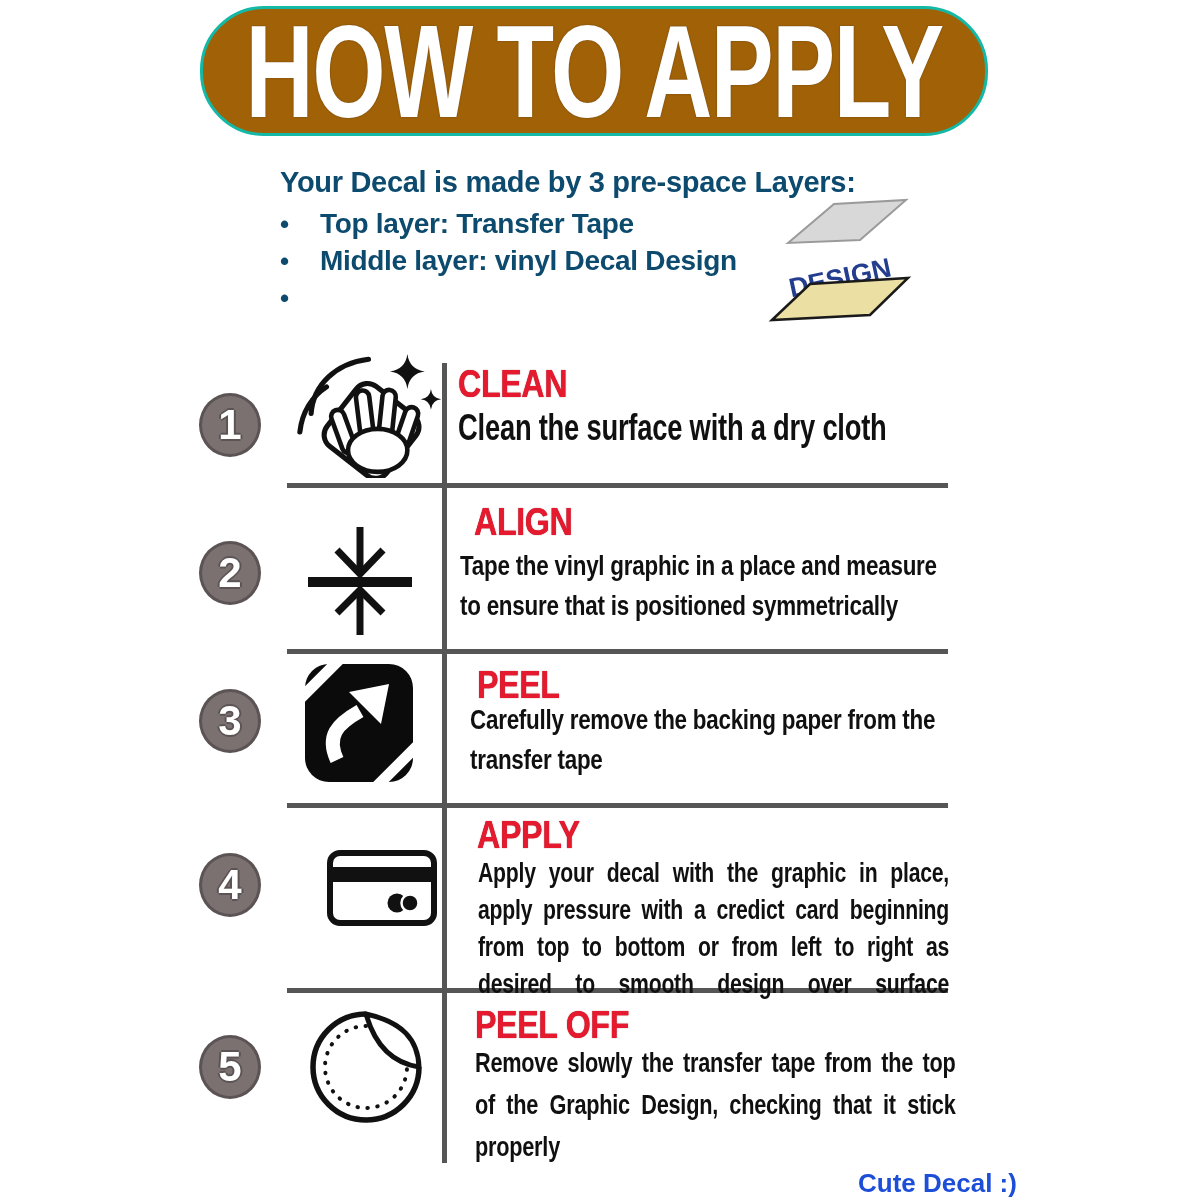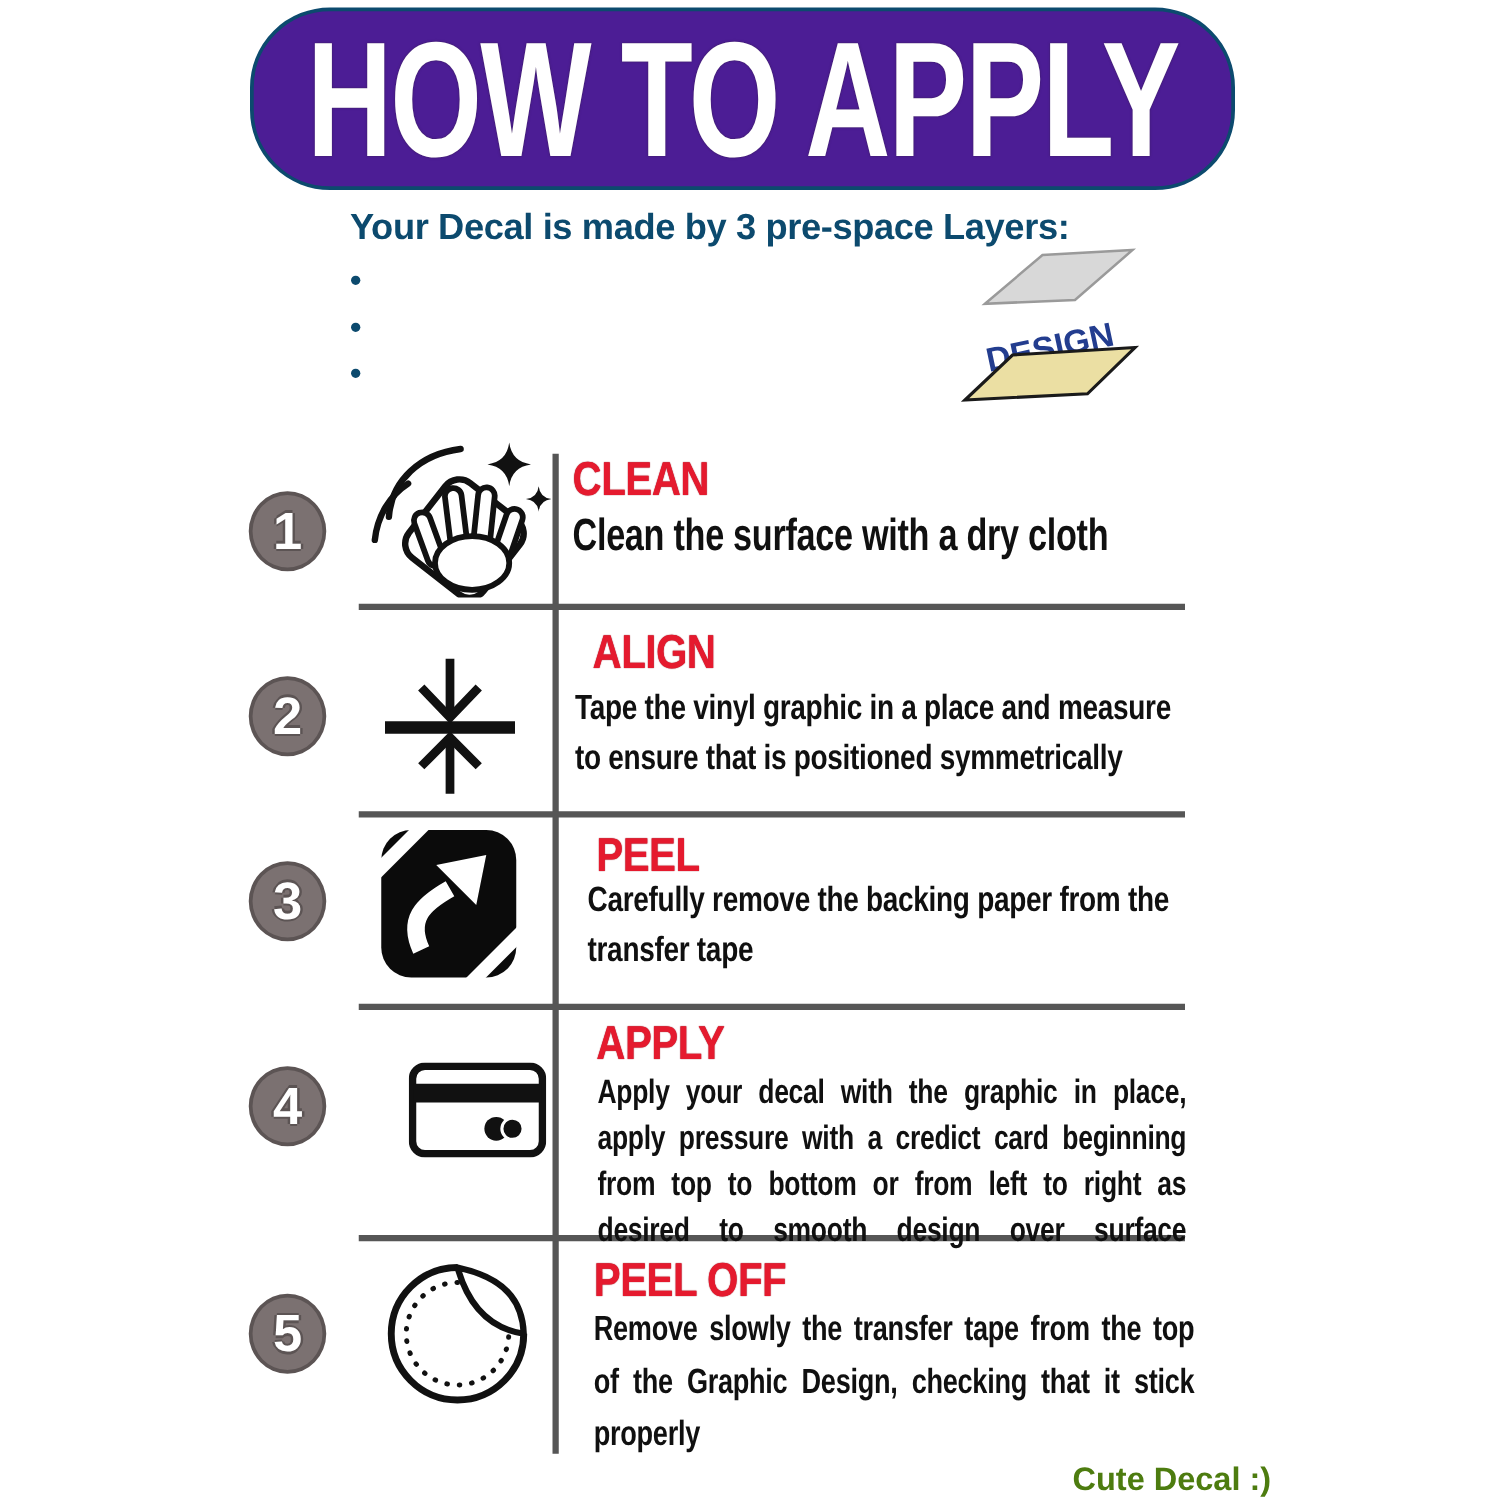--- a/index.html
+++ b/index.html
@@ -3,22 +3,22 @@
 <meta charset="utf-8">
 <style>
   html,body{margin:0;padding:0;}
   body{
     width:1200px;height:1200px;position:relative;background:#ffffff;
     font-family:"Liberation Sans",sans-serif;overflow:hidden;
   }
   .abs{position:absolute;}
   
   .banner{
-    left:200px;top:6px;width:788px;height:146px;
-    background:#4c1d95;border:3px solid #0c4a6e;border-radius:64px;
+    left:200px;top:6px;width:788px;height:130px;
+    background:#a16207;border:3px solid #14b8a6;border-radius:64px;
     display:flex;align-items:center;justify-content:center;box-sizing:border-box;
   }
   .banner-title{
     color:#ffffff;font-size:131px;font-weight:700;letter-spacing:-2px;
     transform:scaleX(0.72);transform-origin:center;white-space:nowrap;
     text-shadow:0 0 2px rgba(40,30,30,.55);
   }
   
   .intro{left:280px;top:166px;width:540px;color:#0c4a6e;}
   .intro-heading{font-size:29px;font-weight:700;letter-spacing:-.3px;margin-bottom:9px;white-space:nowrap;}
@@ -45,39 +45,41 @@
   .step-desc{
     color:#101010;font-weight:700;white-space:pre-line;
     transform-origin:0 0;letter-spacing:-.3px;
   }
   .desc-1{font-size:36px;transform:scaleX(0.76);white-space:nowrap;}
   .desc-2,.desc-3{font-size:28px;line-height:1.42;transform:scaleX(0.80);}
   .desc-4{font-size:27px;line-height:1.37;transform:scaleX(0.785);width:600px;
           text-align:justify;text-align-last:justify;}
   .desc-5{font-size:28px;line-height:1.5;transform:scaleX(0.775);width:620px;
           text-align:justify;text-align-last:justify;}
-  .footer-sig{left:858px;top:1168px;font-size:26px;font-weight:700;color:#4d7c0f;}
+  .footer-sig{left:858px;top:1168px;font-size:26px;font-weight:700;color:#1d4ed8;}
   svg{display:block;}
 </style>
 </head>
 <body>
 
 <div>
 
   <div class="abs banner">
     <span class="banner-title">HOW TO APPLY</span>
   </div>
 
   <div class="abs intro">
     <div class="intro-heading">Your Decal is made by 3 pre-space Layers:</div>
     <div class="bullet-row">
       <span class="bullet-dot">•</span>
+      <span>Top layer: Transfer Tape</span>
     </div>
     <div class="bullet-row">
       <span class="bullet-dot">•</span>
+      <span>Middle layer: vinyl Decal Design</span>
     </div>
     <div class="bullet-row">
       <span class="bullet-dot">•</span>
     </div>
   </div>
 
   <div class="abs" style="left:760px;top:190px;">
     <svg width="160" height="140" viewBox="0 0 160 140">
       <polygon points="28,53 74,14 146,10 100,50" fill="#d8d8d8" stroke="#9a9a9a" stroke-width="2"></polygon>
       <text x="80" y="97" transform="rotate(-12 80 88)" text-anchor="middle" font-family="Liberation Sans, sans-serif" font-size="27" font-weight="bold" fill="#233d8f">DESIGN</text>

